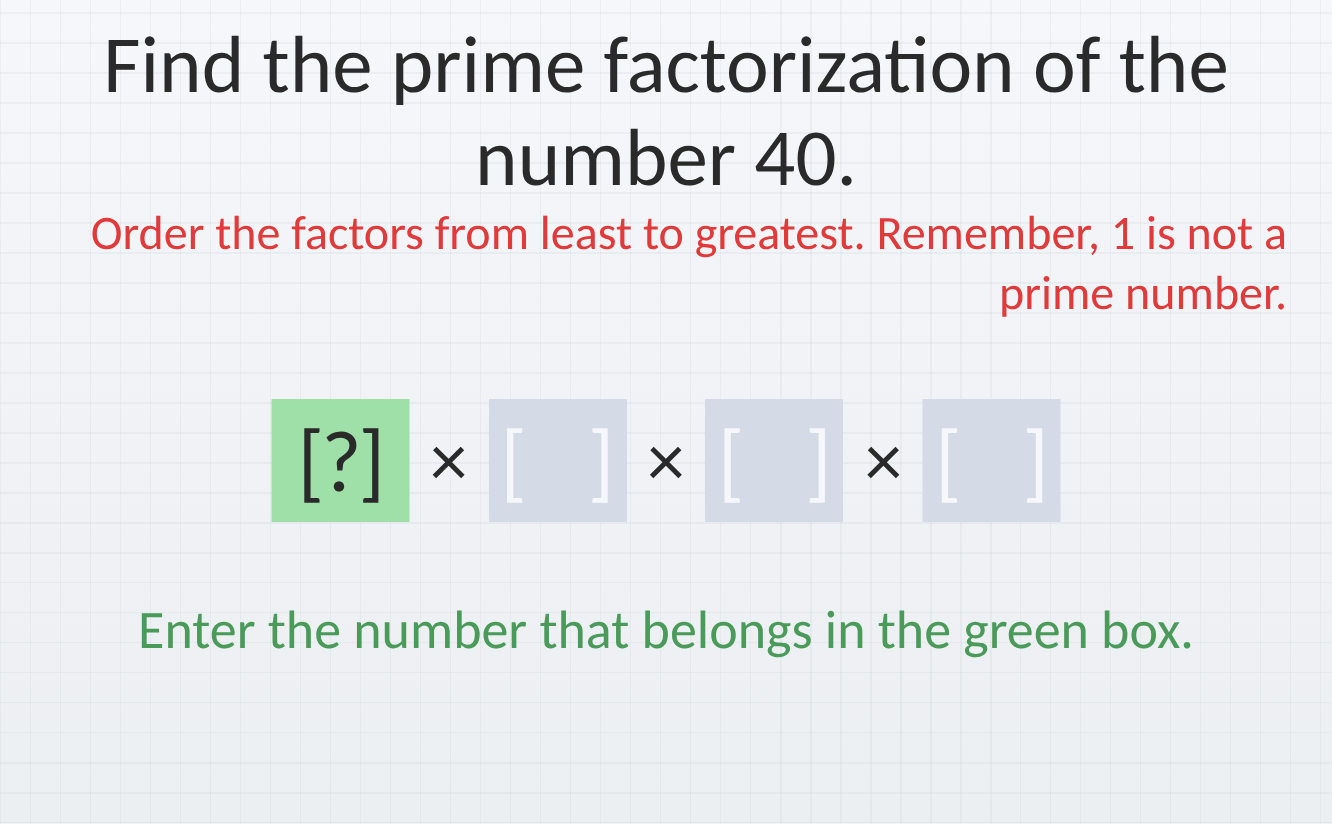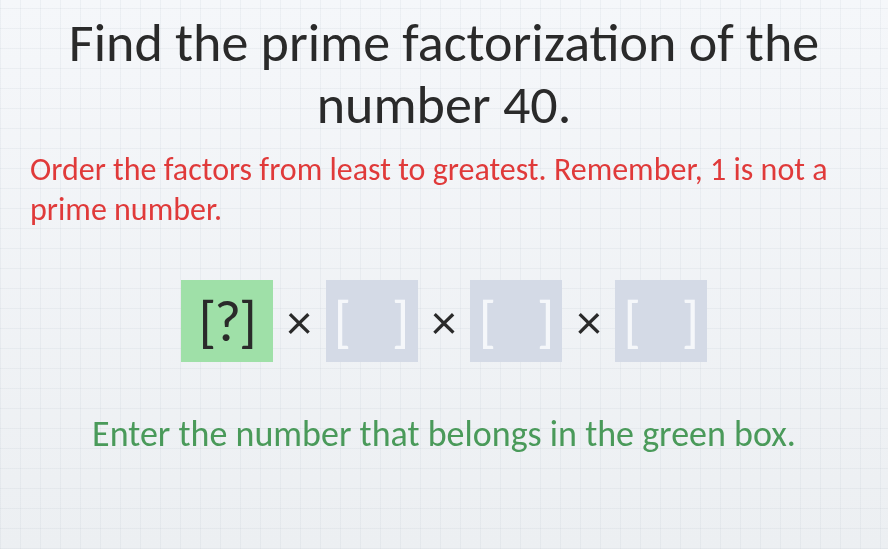--- a/index.html
+++ b/index.html
@@ -21,26 +21,25 @@
       align-items: center;
       padding: 12px 30px 20px 30px;
       overflow: hidden;
     }
     .title {
       font-size: 54px;
       color: #2a2a2a;
       text-align: center;
       line-height: 1.15;
       font-weight: 400;
-      margin-bottom: 14px;
     }
     .instruction {
       font-size: 32px;
       color: #e03a3a;
-      text-align: left;
+      text-align: right;
       line-height: 1.25;
       font-weight: 500;
       margin-bottom: 50px;
     }
     .factors-row {
       display: flex;
       align-items: center;
       justify-content: center;
       gap: 14px;
       margin-bottom: 50px;

